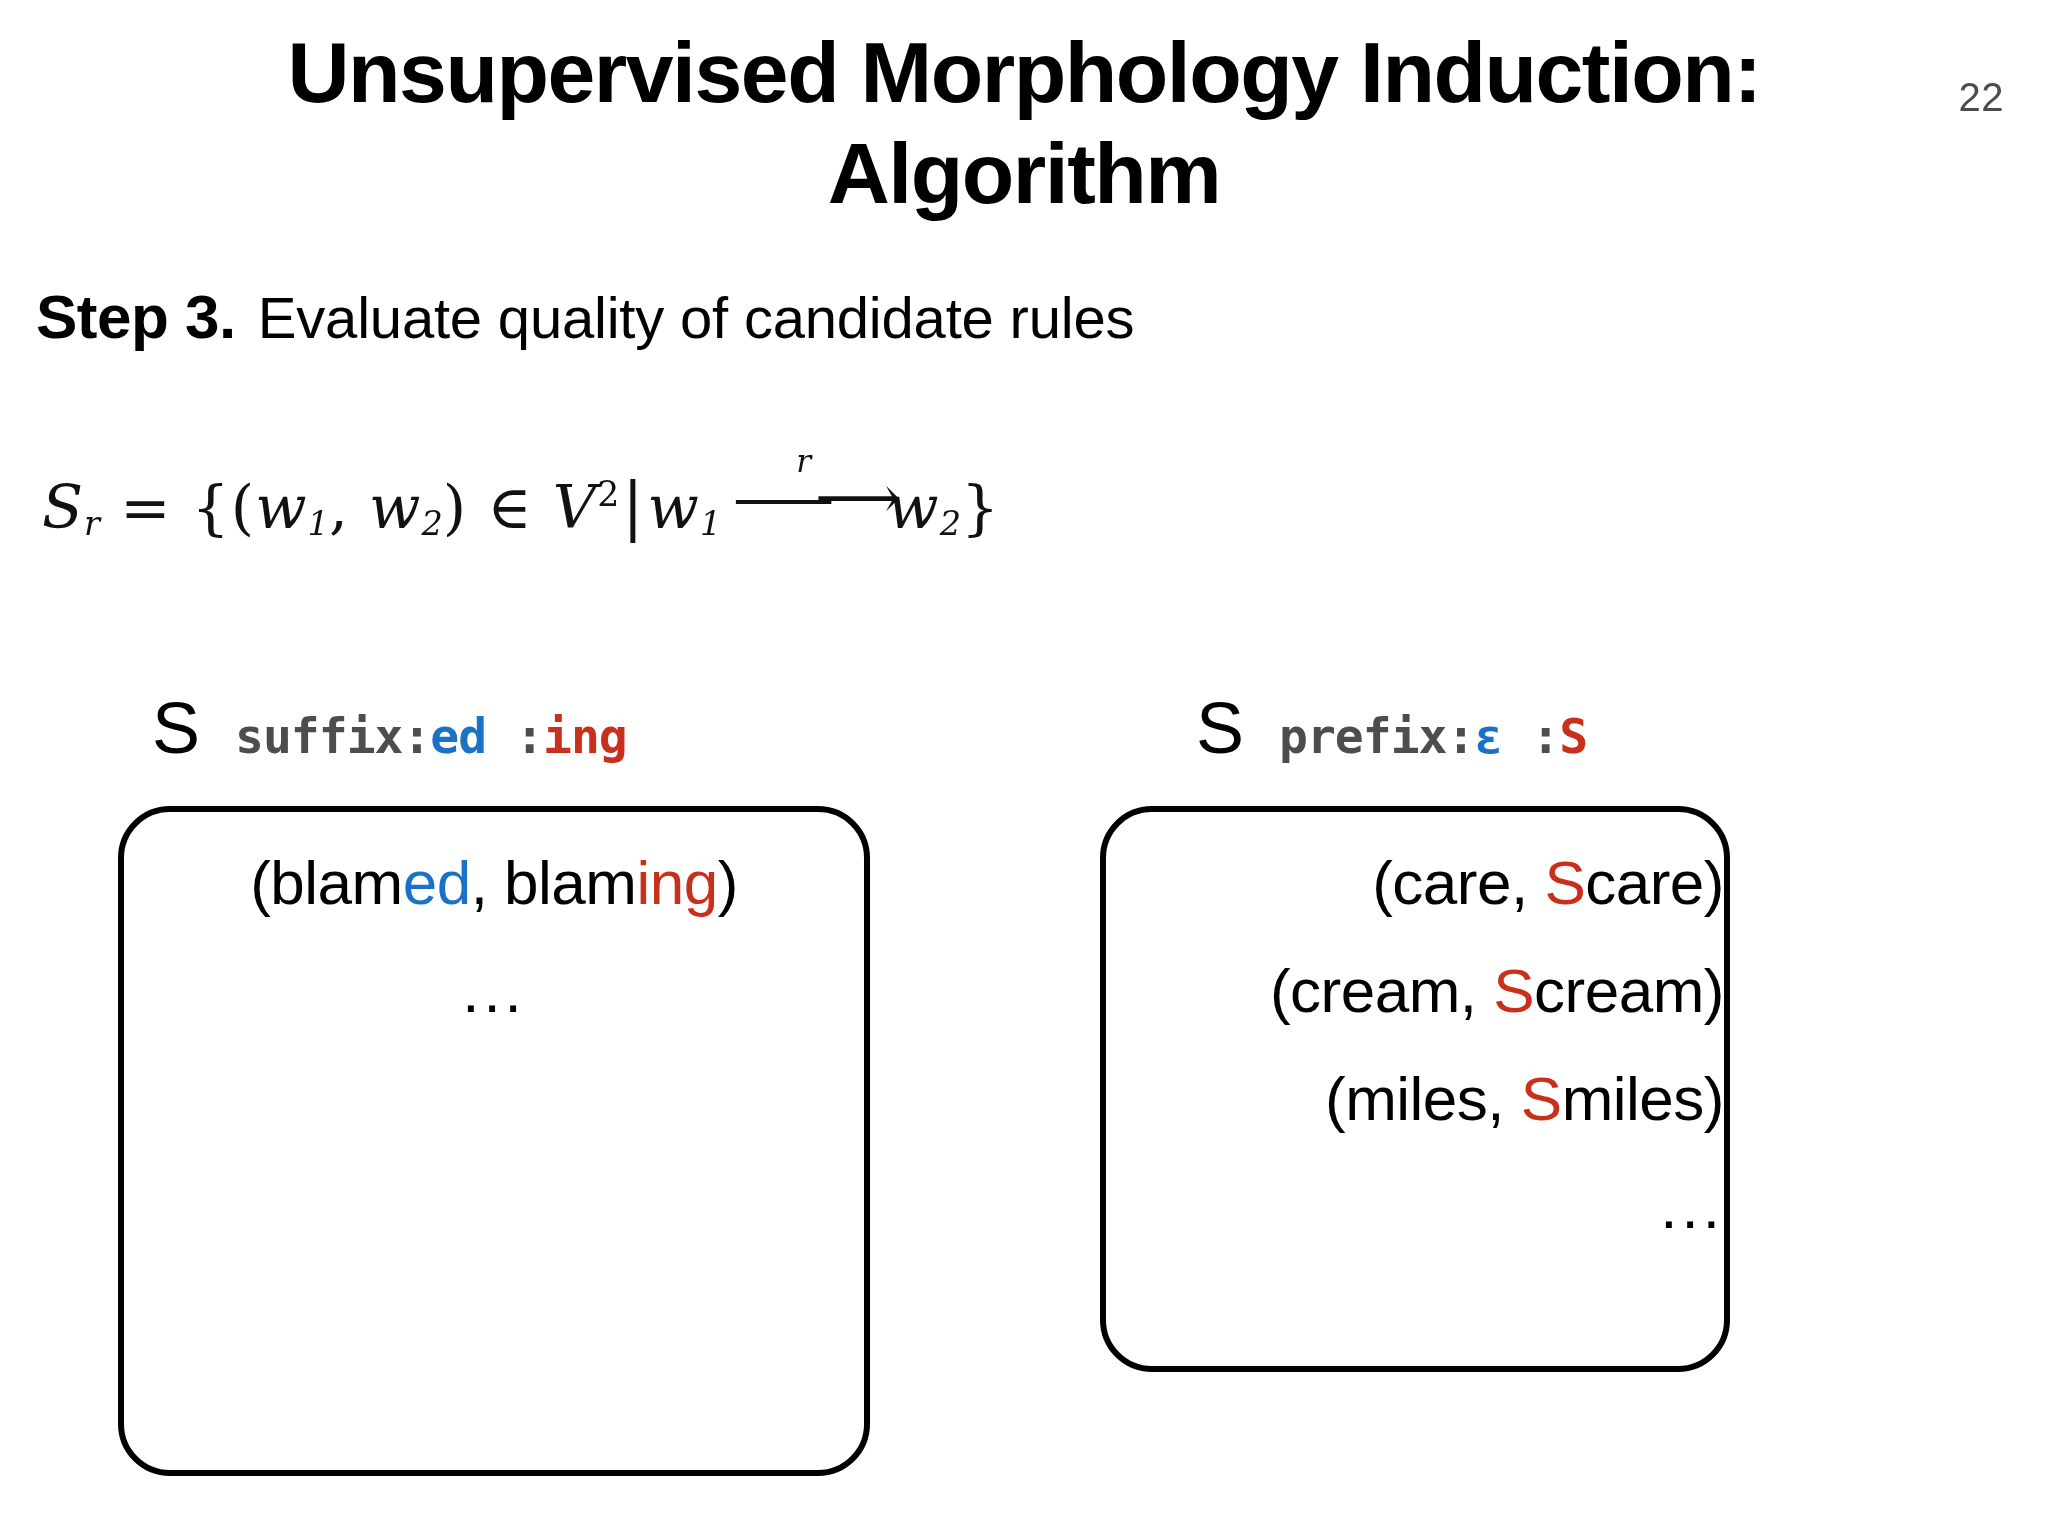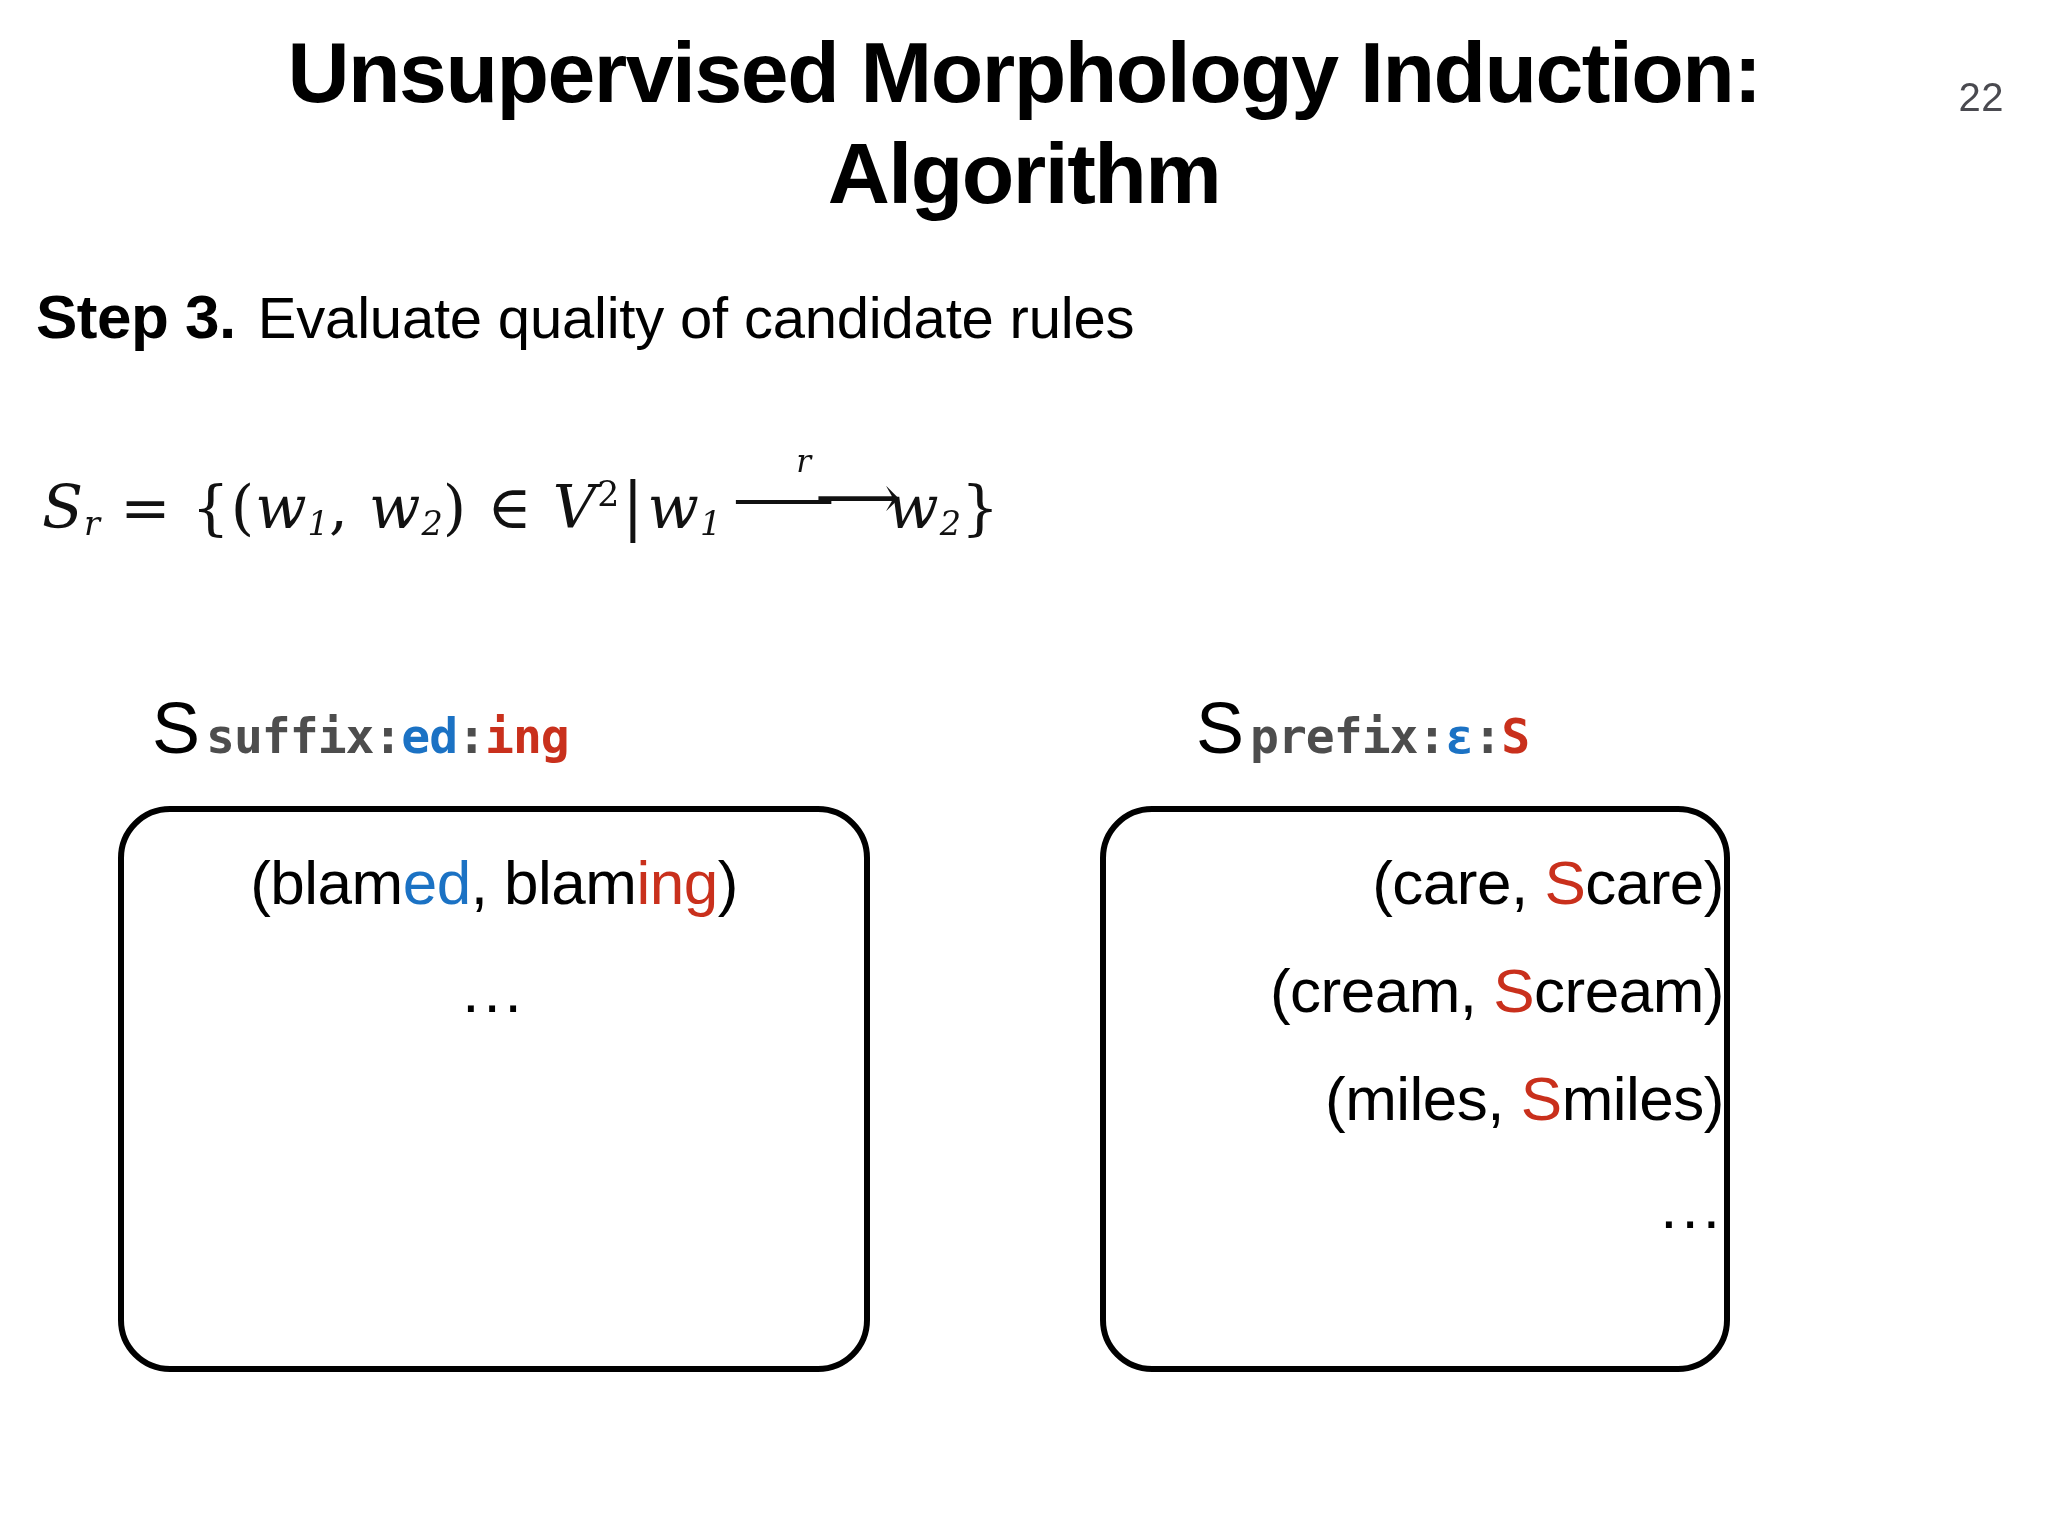--- a/index.html
+++ b/index.html
@@ -137,21 +137,21 @@
     font-weight: 400;
     color: #000;
   }
   .set-label .sub {
     font-family: "DejaVu Sans Mono", "Liberation Mono", monospace;
     font-size: 48px;
     font-weight: 700;
     letter-spacing: -1px;
     margin-left: 6px;
   }
-  .set-label .sub .gray  { color: #4d4d4d; }
+  .set-label .sub .gray  { color: #4d4d4d; margin-left: 29px; }
   .set-label .sub .blue  { color: #1b72c4; }
   .set-label .sub .red   { color: #c9301c; }
 
   #label-left  { top: 692px; left: 152px; }
   #label-right { top: 692px; left: 1196px; }
 
   
   .pair-box {
     position: absolute;
     border: 6px solid #000000;
@@ -160,21 +160,21 @@
     box-sizing: border-box;
     display: flex;
     flex-direction: column;
     align-items: center;
     padding-top: 40px;
   }
   #box-left {
     left: 118px;
     top: 806px;
     width: 752px;
-    height: 566px;
+    height: 670px;
   }
   #box-right {
     left: 1100px;
     top: 806px;
     width: 630px;
     height: 566px;
     align-items: flex-end;
   }
 
   .pair-line {

